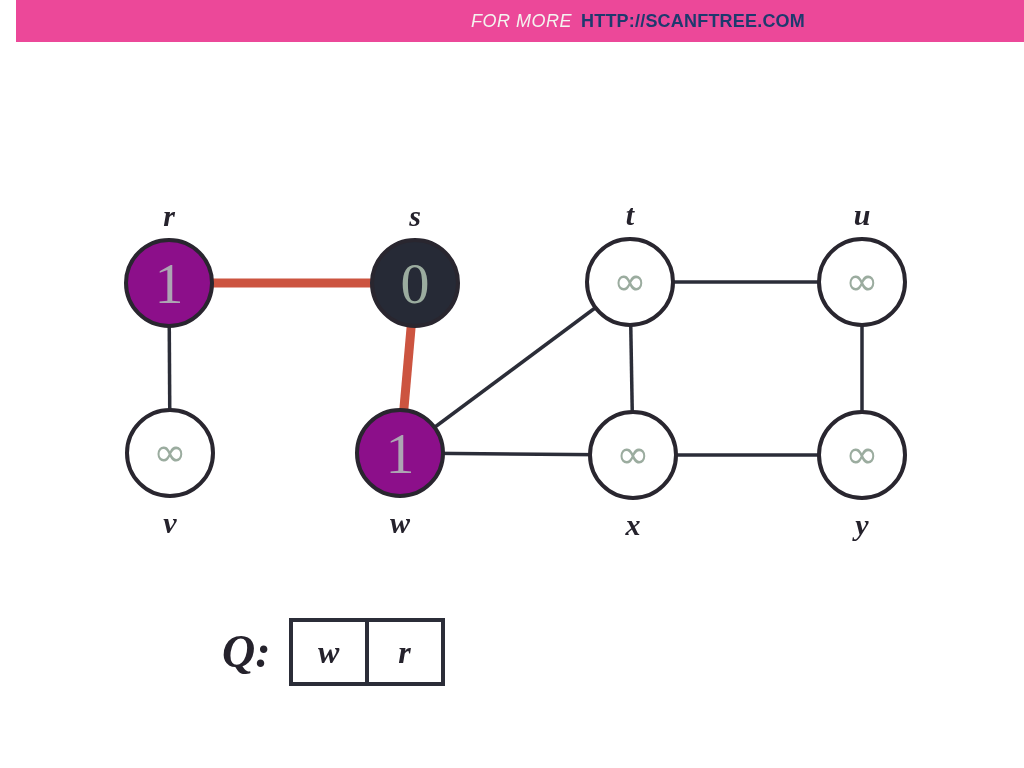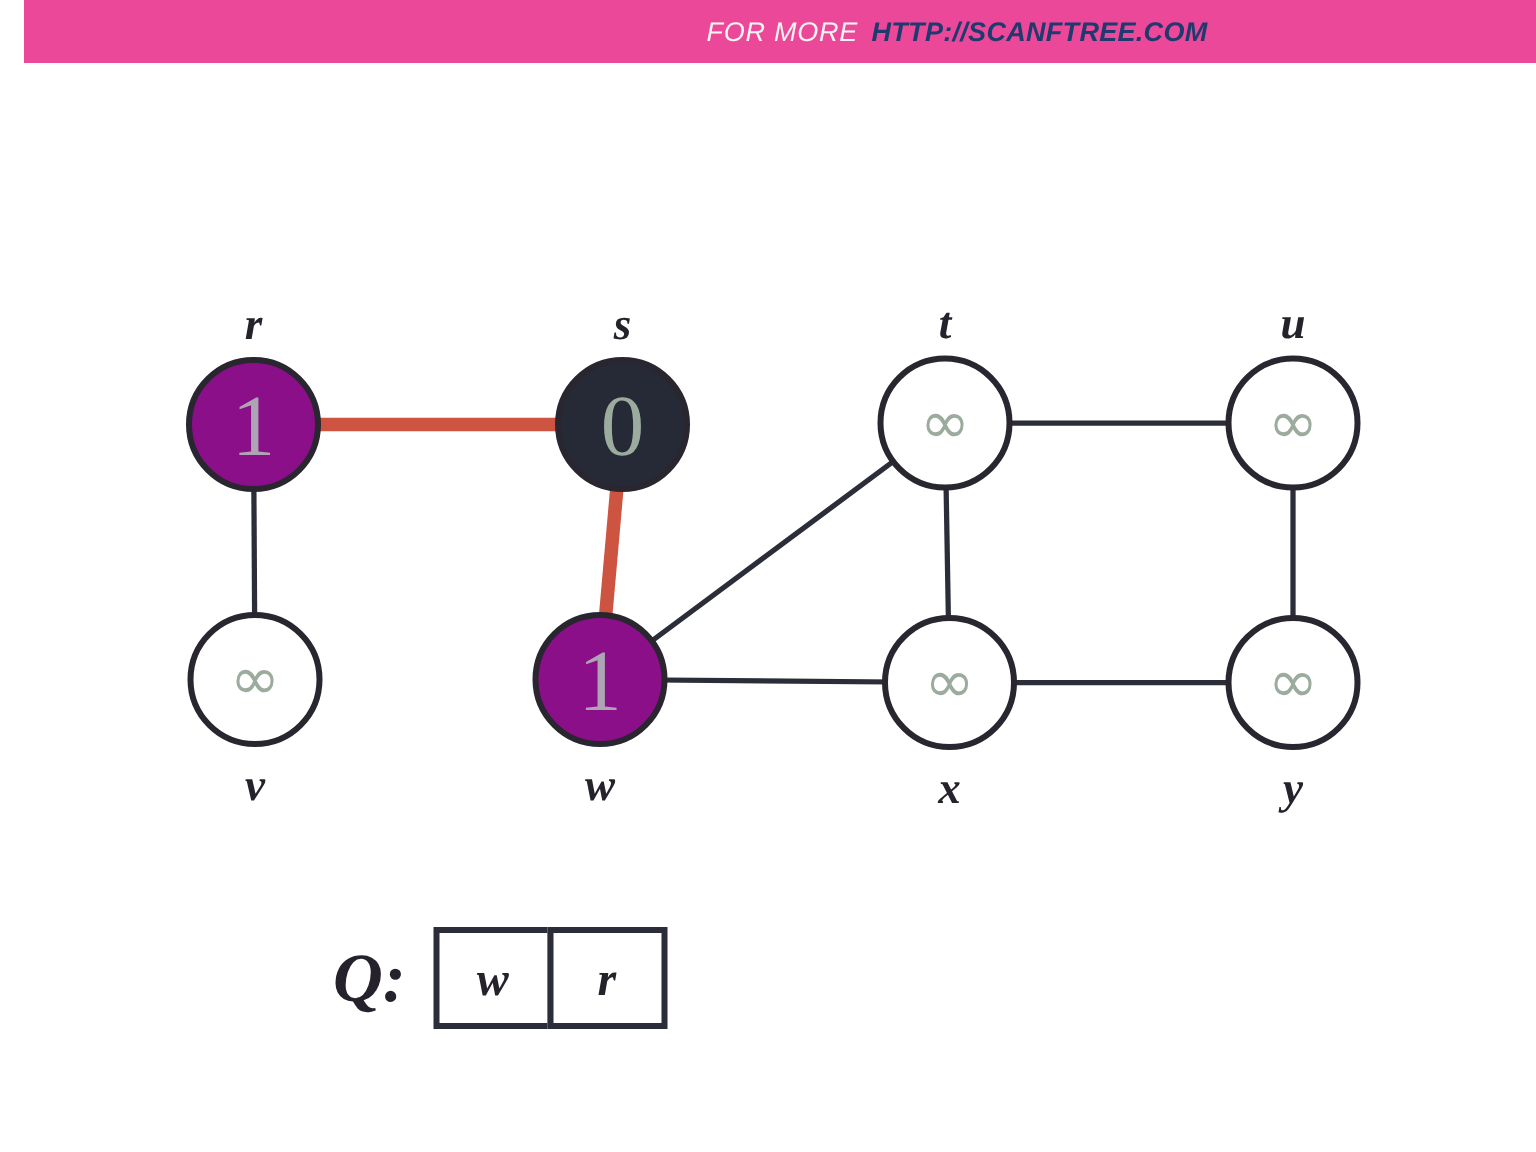--- a/index.html
+++ b/index.html
@@ -16,21 +16,21 @@
     background:#ec4899;
   }
   .topbar .formore{
     position:absolute;left:455px;top:11px;
     font-size:18px;font-style:italic;
     color:#f4f4f0;letter-spacing:0.5px;
     text-decoration:none;
   }
   .topbar .url{
     position:absolute;left:565px;top:11px;
-    font-size:18px;font-style:italic;font-weight:bold;
+    font-size:18px;font-weight:bold;
     color:#1e3a6e;letter-spacing:0.2px;
     text-decoration:none;
     cursor:pointer;
   }
   .title{
     position:absolute;left:60px;top:90px;
     margin:0;
     font-size:48px;font-weight:400;
     color:#c8503c;
     font-family:"Liberation Sans",sans-serif;

